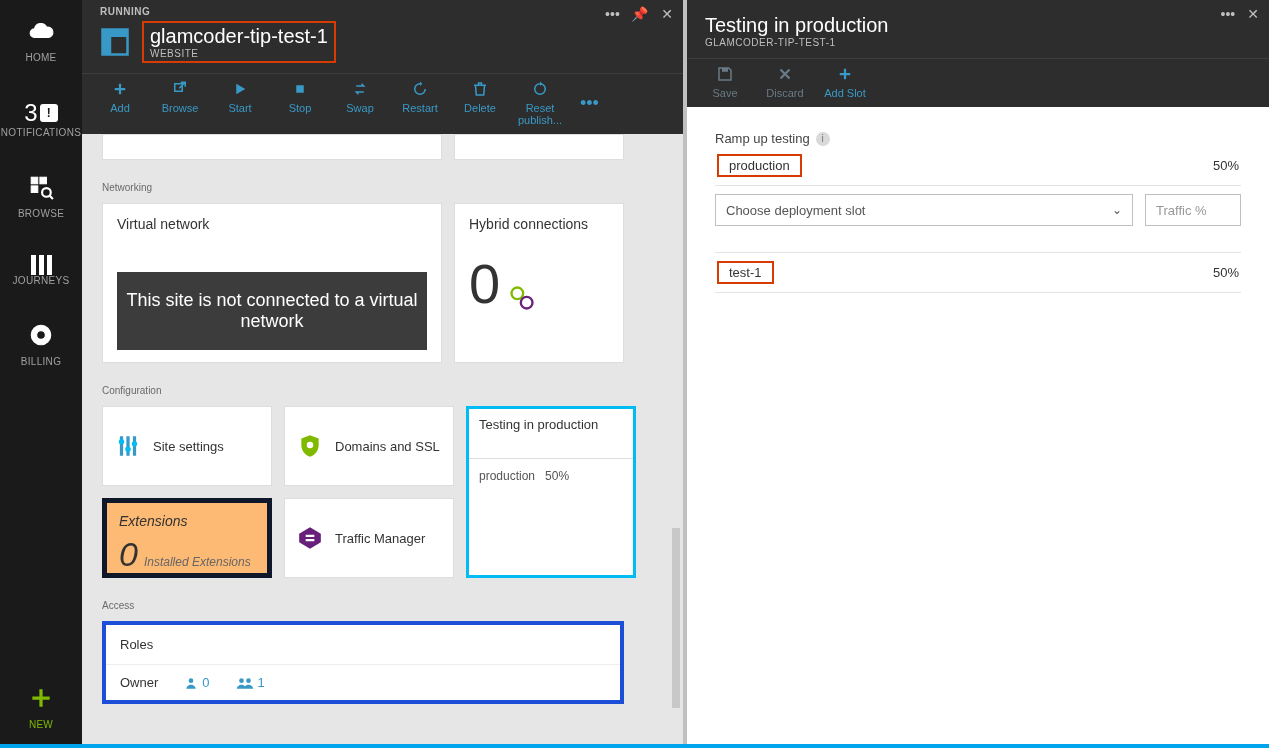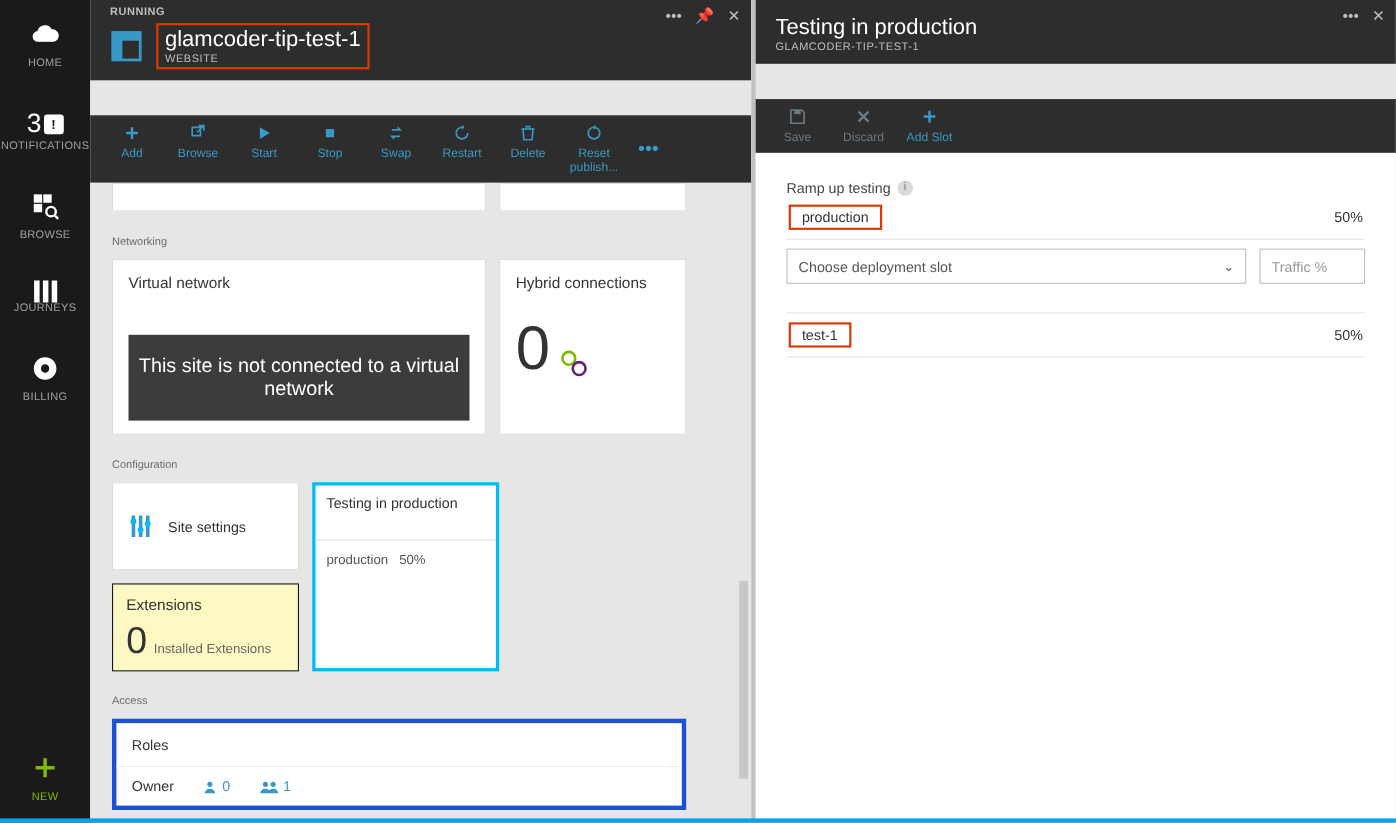--- a/index.html
+++ b/index.html
@@ -26,40 +26,40 @@
   .blade-head { background:#2d2d2d; color:#fff; padding:6px 12px 0 18px; }
   .blade-head .status { font-size:10px; color:#bfbfbf; letter-spacing:0.5px; font-weight:600;}
   .blade-head .winicons { position:absolute; right:10px; top:6px; display:flex; gap:12px; color:#bfbfbf; font-size:14px; }
   .blade-head .winicons span { cursor:pointer; }
   .title-row { display:flex; align-items:center; gap:12px; padding:4px 0 10px 0;}
   .tile-icon { width:30px; height:30px; }
   .title-text .t1 { font-size:20px; font-weight:300; color:#fff; }
   .title-text .t2 { font-size:10px; color:#bfbfbf; letter-spacing:0.5px;}
   .red-box { border:2px solid #d83b01; padding:2px 6px; display:inline-block; }
 
-  .toolbar { display:flex; gap:0; background:#2d2d2d; padding:4px 4px 6px 8px; border-top:1px solid #3d3d3d; flex-wrap:nowrap;margin-top:32px; }
+  .toolbar { display:flex; gap:0; background:#2d2d2d; padding:4px 4px 6px 8px; border-top:1px solid #3d3d3d; flex-wrap:nowrap; }
   .tb-btn { width:60px; display:flex; flex-direction:column; align-items:center; color:#3999c6; font-size:11px; cursor:pointer; padding:2px 0;}
   .tb-btn.muted { color:#6a7a84; }
   .tb-btn svg { width:18px; height:18px; margin-bottom:4px; }
   .tb-more { align-self:center; color:#3999c6; font-size:18px; padding:0 10px; cursor:pointer; }
 
   
   .blade-body { flex:1; overflow:auto; padding:0 20px 20px 20px; }
   .sec-title { color:#6a6a6a; font-size:10px; margin:22px 0 10px 0; font-weight:400; }
   .cards-row { display:flex; gap:12px; }
   .card { background:#fff; border:1px solid #ddd; padding:12px 14px; }
   .card .c-title { font-size:14px; color:#333; margin-bottom:10px; }
   .vnet { width:340px; min-height:160px; display:flex; flex-direction:column; }
   .vnet .dark { margin-top:auto; background:#3c3c3c; color:#fff; text-align:center; padding:18px 0; font-size:18px; }
   .hybrid { width:170px; min-height:160px; }
   .hybrid .big { font-size:56px; font-weight:200; line-height:1; display:flex; align-items:flex-end; gap:8px; margin-top:24px; }
   .cfg-row { display:flex; gap:12px; }
   .cfg-card { background:#fff; border:1px solid #ddd; width:170px; height:80px; display:flex; align-items:center; gap:12px; padding:0 12px; font-size:13px; }
   .cfg-card svg { width:26px; height:26px; flex-shrink:0; }
-  .ext-card { background:#fef9c3; border:1px solid #0f172a; width:170px; height:80px; padding:10px 12px; font-size:14px;}
+  .ext-card { background:#fdba74; border:5px solid #0f172a; width:170px; height:80px; padding:10px 12px; font-size:14px;font-style:italic;}
   .ext-card .row2 { display:flex; align-items:baseline; gap:6px; margin-top:6px; }
   .ext-card .num { font-size:34px; font-weight:200; }
   .tip-card { background:#fff; border:3px solid #00bcf2; width:170px; min-height:170px; padding:8px 10px; font-size:13px; }
   .tip-card .sep { border-top:1px solid #ddd; margin:26px -10px 10px -10px; }
   .tip-card .line { color:#555; font-size:12px; }
   .roles-card { background:#fff; border:4px solid #1d4ed8; width:522px; margin-top:10px; }
   .roles-card .hd { padding:12px 14px; border-bottom:1px solid #eee; }
   .roles-card .rw { padding:10px 14px; display:flex; align-items:center; gap:26px; font-size:13px;}
   .user-ico { display:inline-flex; align-items:center; gap:4px; color:#3999c6; }
   .scroll-line { width:8px; background:#c8c8c8; }
@@ -244,20 +244,36 @@
               <span>Site settings</span>
             </div>
             <div class="ext-card">
               <div>Extensions</div>
               <div class="row2">
                 <span class="num">0</span>
                 <span style="font-size:12px;color:#666;">Installed Extensions</span>
               </div>
             </div>
           </div>
+          <div style="display:flex; flex-direction:column; gap:12px;">
+            <div class="cfg-card">
+              <svg viewBox="0 0 24 24">
+                  <path d="M12 2l8 3v6c0 5-3 9-8 11-5-2-8-6-8-11V5z" fill="#7fba00"></path>
+                  <circle cx="12" cy="11" r="3" fill="#fff"></circle>
+                </svg>
+              <span>Domains and SSL</span>
+            </div>
+            <div class="cfg-card">
+              <svg viewBox="0 0 24 24">
+                  <polygon points="12,2 22,8 22,16 12,22 2,16 2,8" fill="#68217a"></polygon>
+                  <path d="M8 10h8M8 14h8" stroke="#fff" stroke-width="2"></path>
+                </svg>
+              <span>Traffic Manager</span>
+            </div>
+          </div>
           <div class="tip-card">
             <div>Testing in production</div>
             <div class="sep"></div>
             <div class="line"><span>production</span>&nbsp;&nbsp;&nbsp;<span>50%</span></div>
           </div>
         </div>
 
         <div class="sec-title">Access</div>
         <div class="roles-card">
           <div class="hd">Roles</div>

